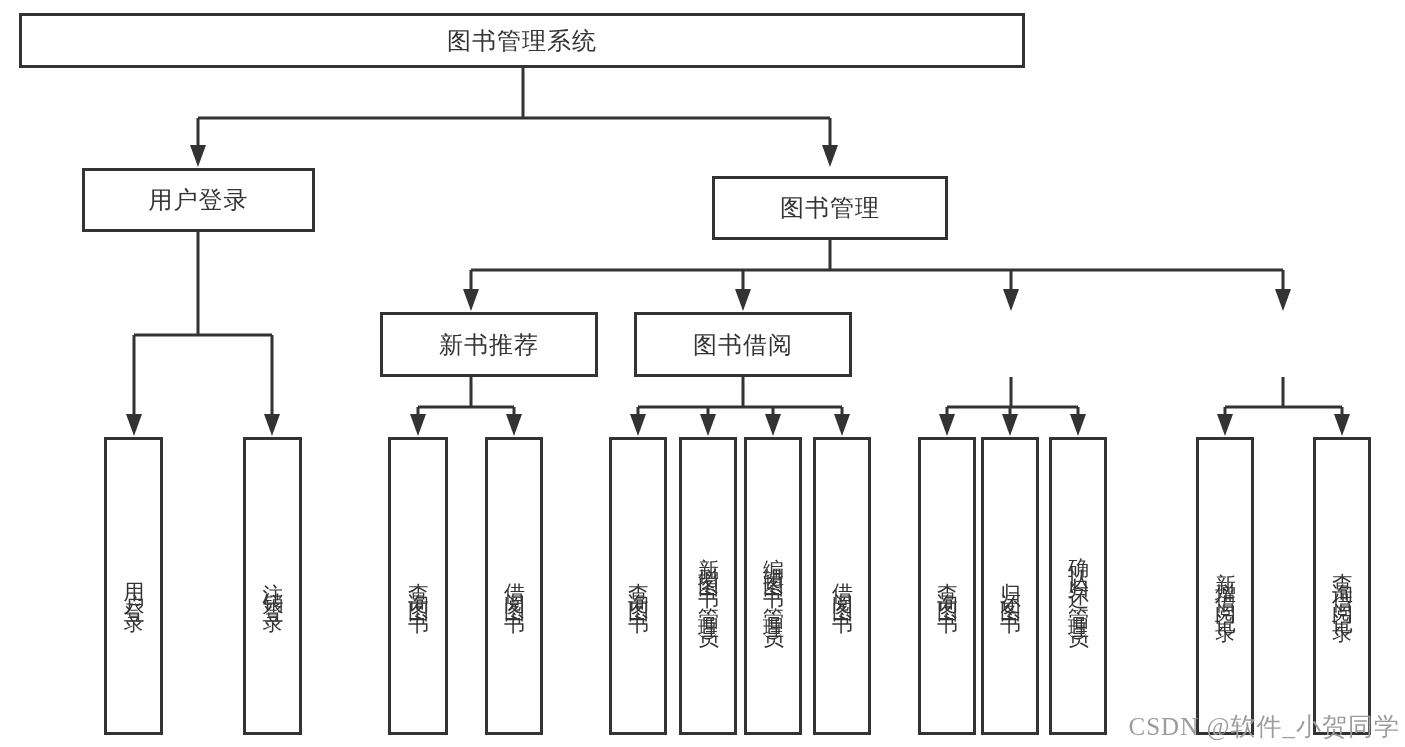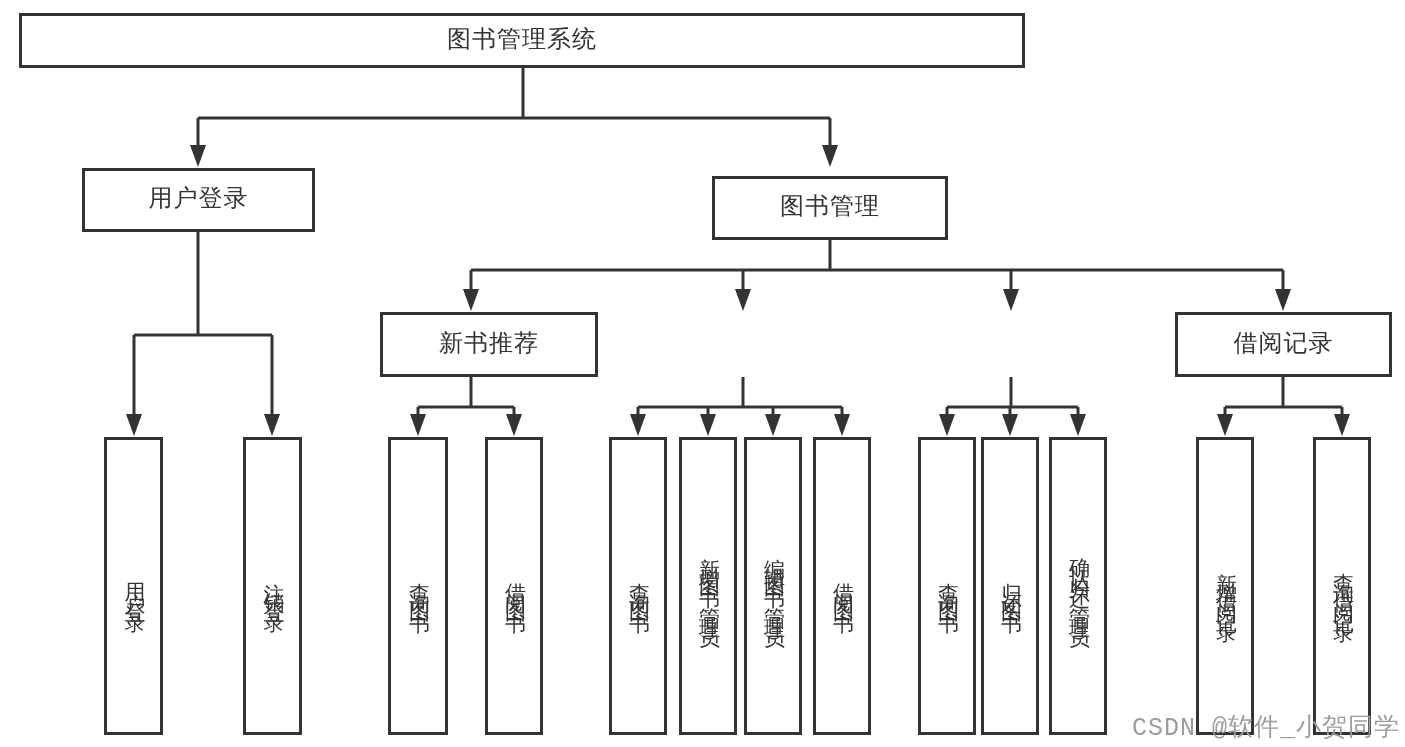--- a/index.html
+++ b/index.html
@@ -1,21 +1,21 @@
 <!DOCTYPE html>
 <html><head>
 <meta charset="utf-8">
 <style>
   html, body { margin: 0; padding: 0; background: #ffffff; }
   .stage {
     position: relative;
     width: 1405px;
     height: 747px;
     background: #ffffff;
-    font-family: Liberation Mono, monospace;
+    font-family: Liberation Serif, serif;
     color: #333333;
     overflow: hidden;
   }
   .connectors {
     position: absolute;
     left: 0; top: 0;
     width: 1405px; height: 747px;
   }
   .node {
     position: absolute;
@@ -94,22 +94,22 @@
   <div class="node h" style="left:82px;top:168px;width:233px;height:64px">
     <span>用户登录</span>
   </div>
   <div class="node h" style="left:712px;top:176px;width:236px;height:64px">
     <span>图书管理</span>
   </div>
 
   <div class="node h" style="left:380px;top:312px;width:218px;height:65px">
     <span>新书推荐</span>
   </div>
-  <div class="node h" style="left:1175px;top:312px;width:217px;height:65px">
-    <span>借阅记录</span>
+  <div class="node h" style="left:634px;top:312px;width:218px;height:65px">
+    <span>图书借阅</span>
   </div>
 
   <div class="node v" style="left:104px;top:437px;width:59px;height:298px">
     <span>用户登录</span>
   </div>
   <div class="node v" style="left:243px;top:437px;width:59px;height:298px">
     <span>注销登录</span>
   </div>
 
   <div class="node v" style="left:388px;top:437px;width:60px;height:298px">

